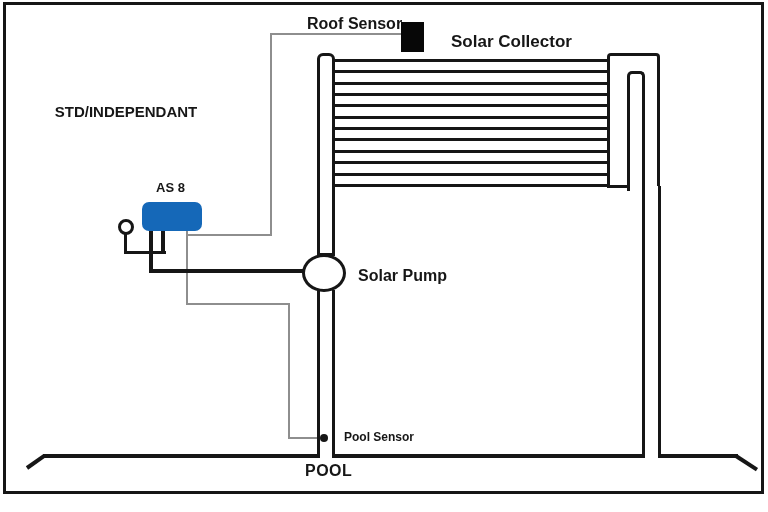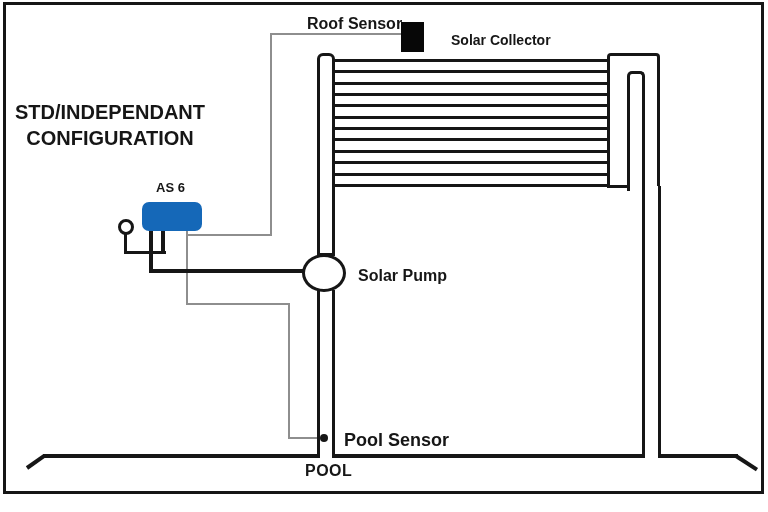--- a/index.html
+++ b/index.html
@@ -31,23 +31,22 @@
            border-radius:50%;}
   .diag{position:absolute;height:4px;background:var(--ink);transform-origin:0 50%;}
 </style>
 </head>
 <body>
 
 <div id="stage">
 
   <div id="frame"></div>
 
-  <div class="lbl" style="left:5px;top:99px;width:210px;text-align:center;font-size:20px;line-height:26px;">
+  <div class="lbl" style="left:21px;top:99px;width:210px;text-align:center;font-size:15px;line-height:26px;">
     <div>STD/INDEPENDANT</div>
-    <div>CONFIGURATION</div>
   </div>
 
   <div class="gry" style="left:186px;top:230px;width:2px;height:75px;"></div>
   <div class="gry" style="left:186px;top:234px;width:86px;height:2px;"></div>
   <div class="gry" style="left:270px;top:33px;width:2px;height:203px;"></div>
   <div class="gry" style="left:270px;top:33px;width:133px;height:2px;"></div>
   <div class="gry" style="left:186px;top:303px;width:104px;height:2px;"></div>
   <div class="gry" style="left:288px;top:303px;width:2px;height:136px;"></div>
   <div class="gry" style="left:288px;top:437px;width:35px;height:2px;"></div>
 
@@ -86,20 +85,20 @@
   <div class="diag" style="left:736px;top:454px;width:25px;transform:rotate(33deg);"></div>
 
   <div id="pump"></div>
 
   <div id="controller"></div>
   <div id="bulb"></div>
 
   <div id="roofsensor"></div>
   <div id="pooldot"></div>
 
-  <div class="lbl" style="left:156px;top:180px;font-size:13px;">AS 6</div>
+  <div class="lbl" style="left:156px;top:180px;font-size:13px;">AS 8</div>
   <div class="lbl" style="left:307px;top:15px;font-size:16px;">Roof Sensor</div>
-  <div class="lbl" style="left:451px;top:32px;font-size:14px;">Solar Collector</div>
+  <div class="lbl" style="left:451px;top:32px;font-size:17px;">Solar Collector</div>
   <div class="lbl" style="left:358px;top:267px;font-size:16px;">Solar Pump</div>
-  <div class="lbl" style="left:344px;top:430px;font-size:18px;">Pool Sensor</div>
+  <div class="lbl" style="left:344px;top:430px;font-size:12px;">Pool Sensor</div>
   <div class="lbl" style="left:305px;top:462px;font-size:16px;letter-spacing:0.5px;">POOL</div>
 
 </div>
 
 </body></html>

